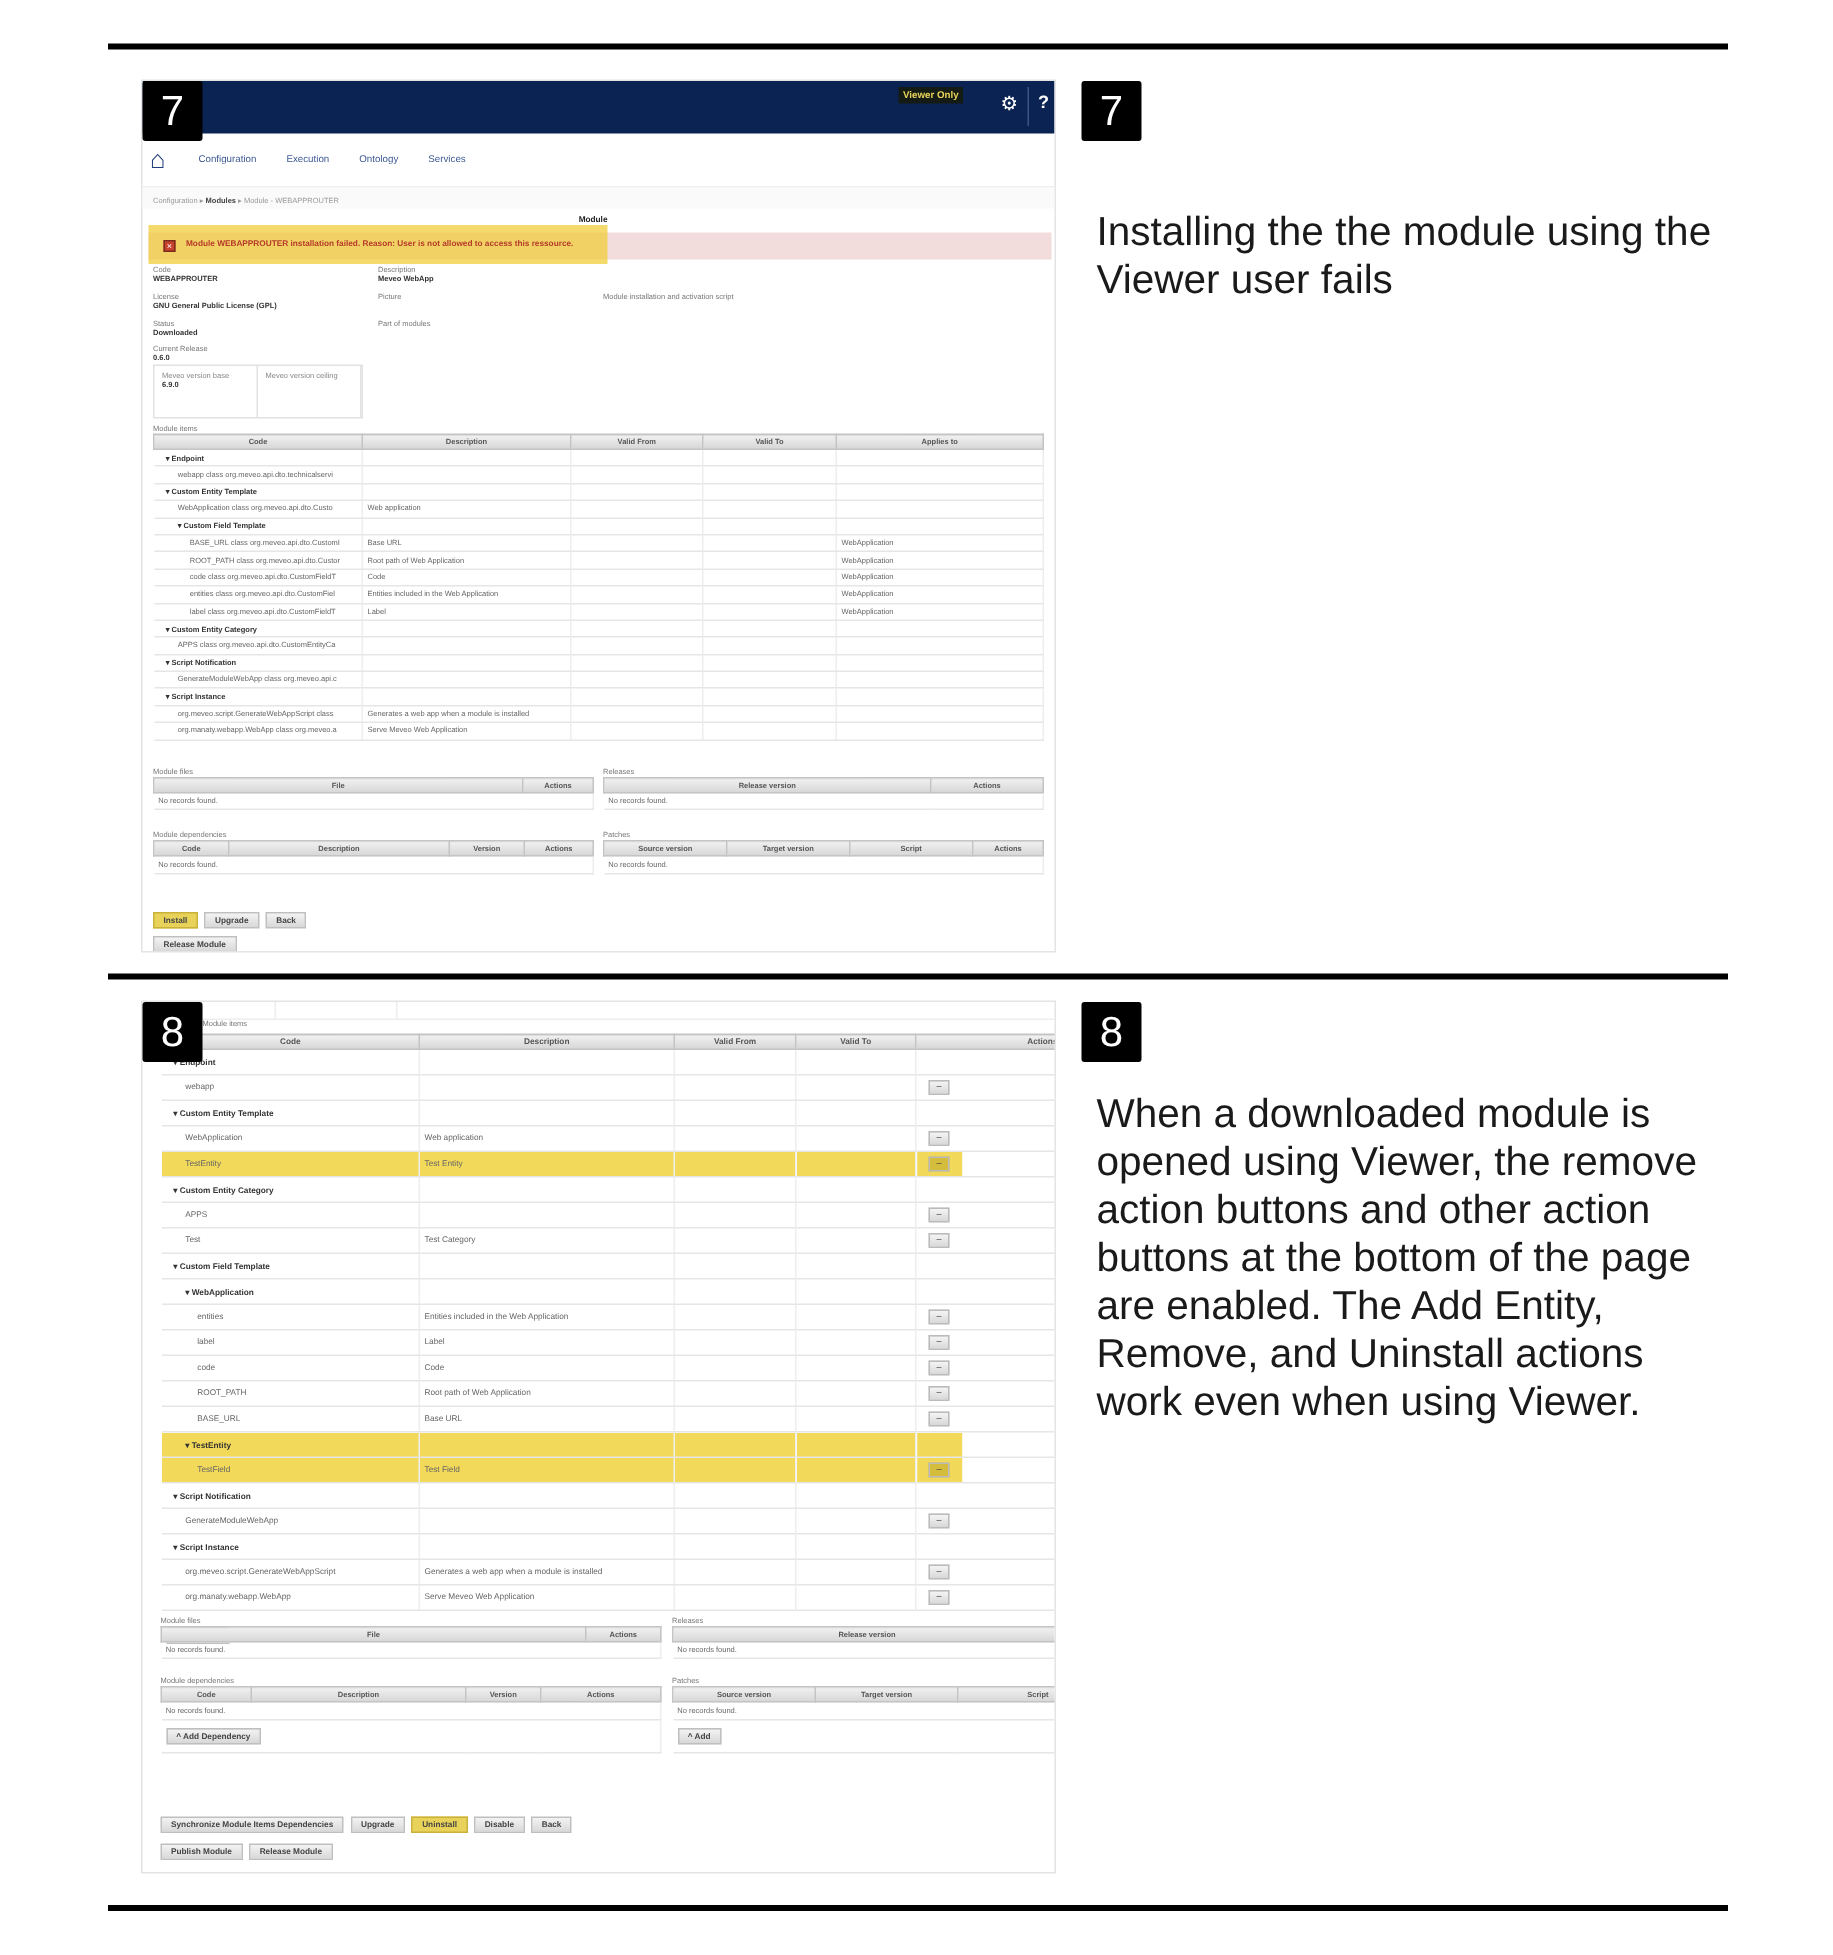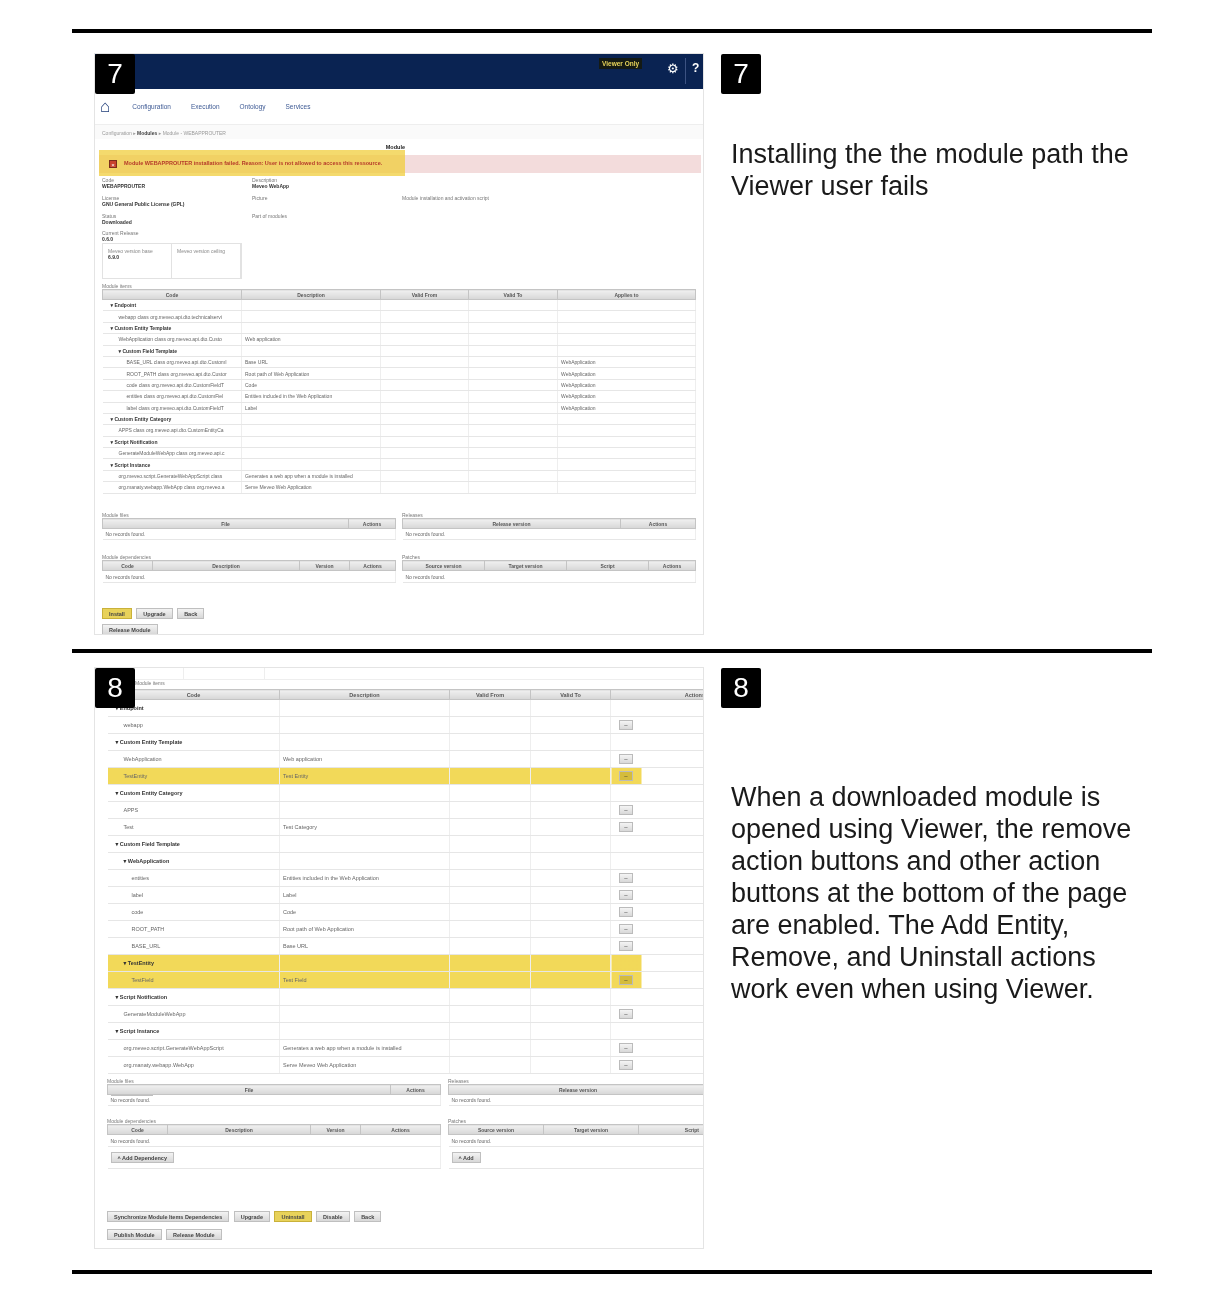--- a/index.html
+++ b/index.html
@@ -63,21 +63,21 @@
 </style>
 </head>
 <body>
 
 <div class="rule" style="top:29px"></div>
 <div class="rule" style="top:649px"></div>
 <div class="rule" style="top:1270px"></div>
 
 <div class="step-badge" style="left:95px;top:54px">7</div>
 <div class="step-badge" style="left:721px;top:54px">7</div>
-<div class="caption" style="top:138px;width:420px">Installing the the module path the Viewer user fails</div>
+<div class="caption" style="top:138px;width:420px">Installing the the module using the Viewer user fails</div>
 
 <div class="shot shot1">
   <div class="topbar">
     <span class="viewer-only">Viewer Only</span>
     <span class="gear">⚙</span>
     <span class="sep"></span>
     <span class="help">?</span>
   </div>
   <div class="navbar">
     <span class="home">⌂</span>
@@ -366,21 +366,21 @@
     <span class="btn">Upgrade</span>
     <span class="btn">Back</span>
   </div>
   <div style="position:absolute;left:7px;top:564px">
     <span class="btn">Release Module</span>
   </div>
 </div>
 
 <div class="step-badge" style="left:95px;top:668px">8</div>
 <div class="step-badge" style="left:721px;top:668px">8</div>
-<div class="caption" style="top:781px;width:420px">When a downloaded module is opened using Viewer, the remove action buttons and other action buttons at the bottom of the page are enabled. The Add Entity, Remove, and Uninstall actions work even when using Viewer.</div>
+<div class="caption" style="top:726px;width:420px">When a downloaded module is opened using Viewer, the remove action buttons and other action buttons at the bottom of the page are enabled. The Add Entity, Remove, and Uninstall actions work even when using Viewer.</div>
 
 <div class="shot shot2">
   <div style="height:12px;border-bottom:1px solid #eee;position:relative">
     <div style="position:absolute;left:88px;top:0;width:82px;height:12px;border-left:1px solid #eee;border-right:1px solid #eee"></div>
   </div>
   <div class="sec-label" style="padding-left:40px;height:9px">Module items</div>
   <table class="grid" id="items8" style="margin-left:12px;width:600px;font-size:5.5px">
     <colgroup>
         <col style="width:172px">
         <col style="width:170px">

